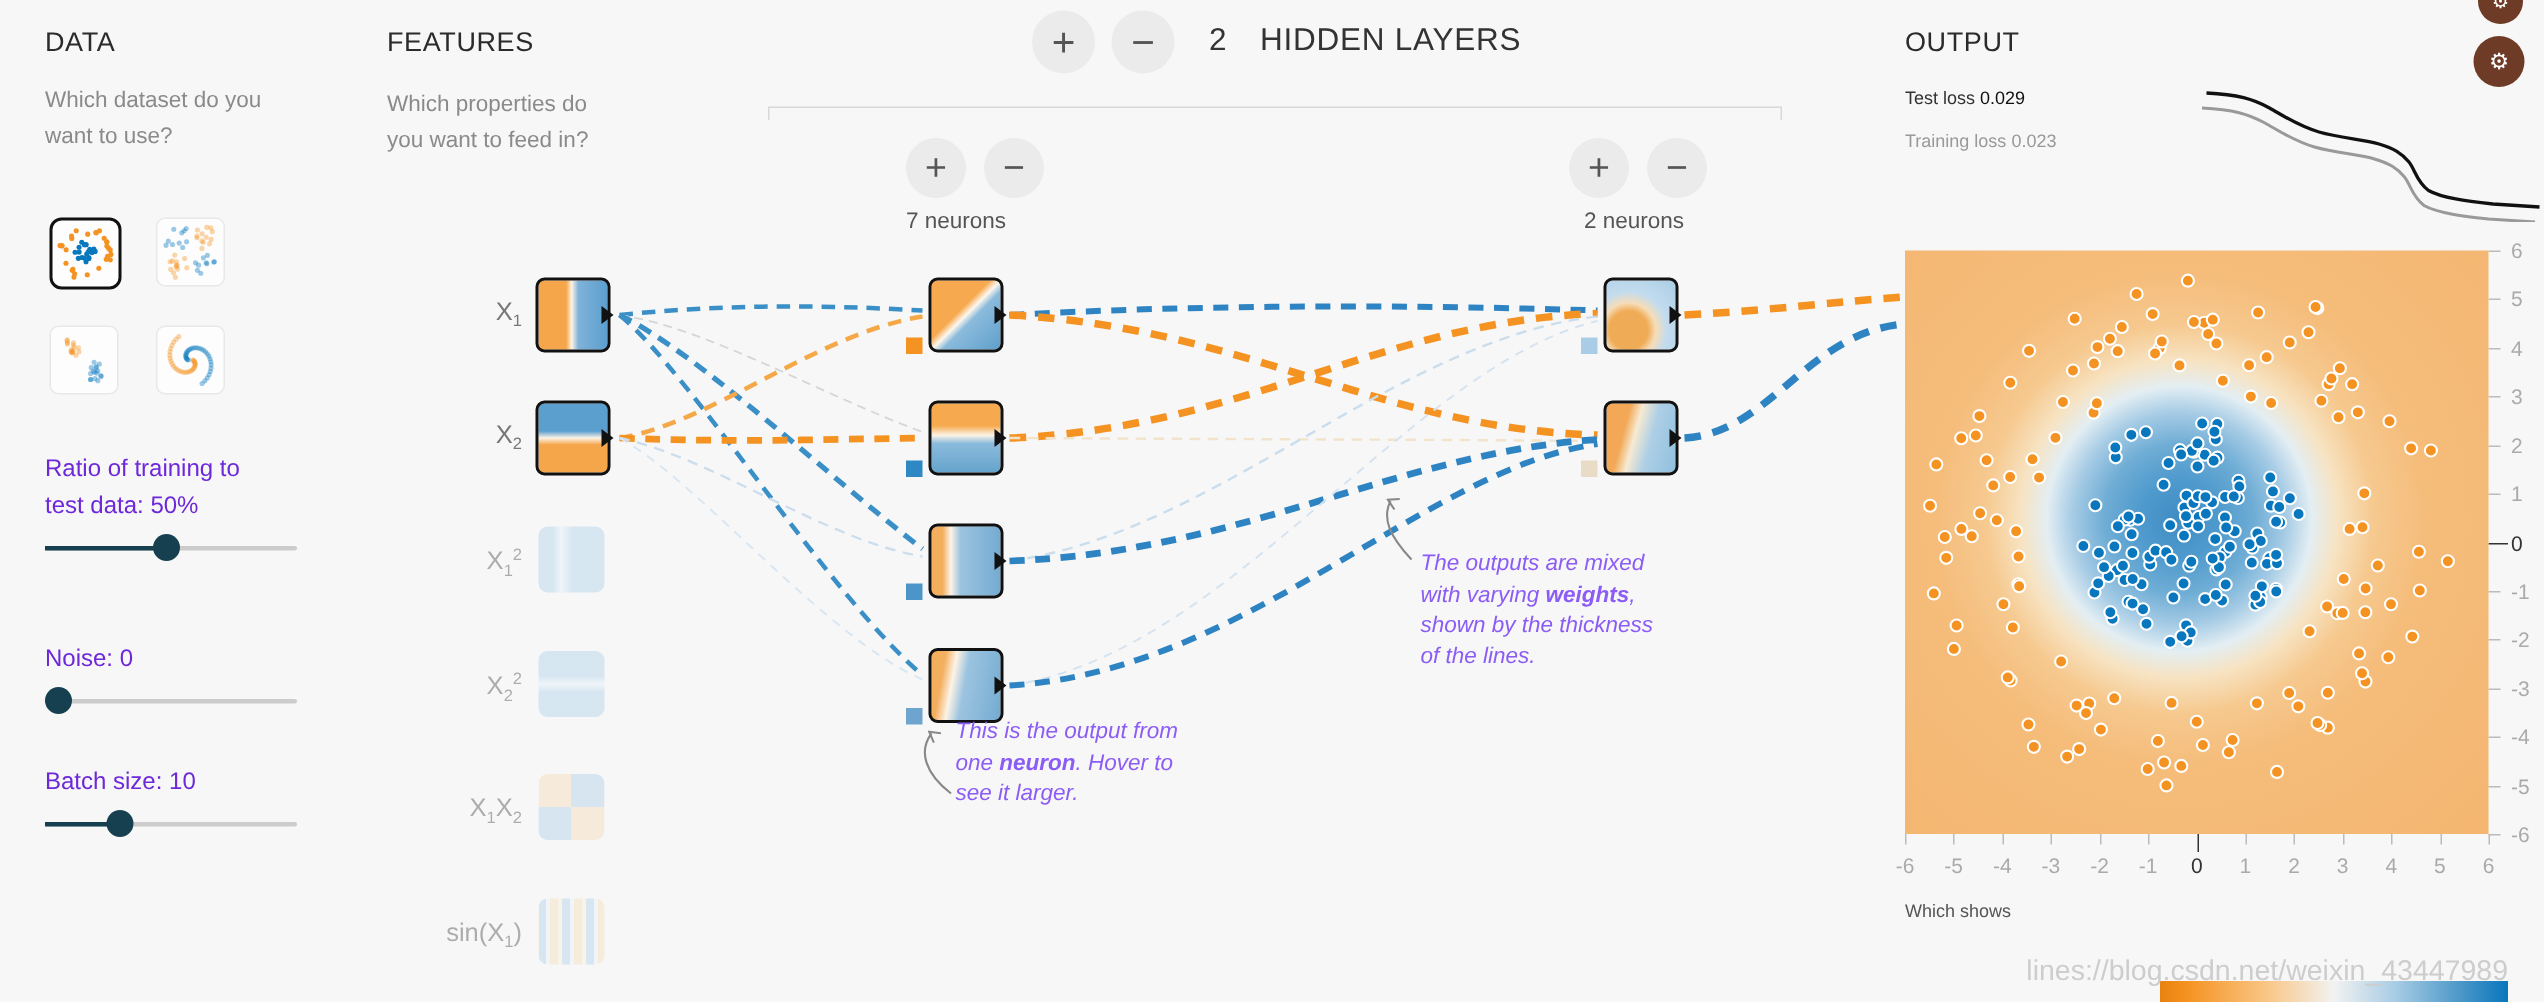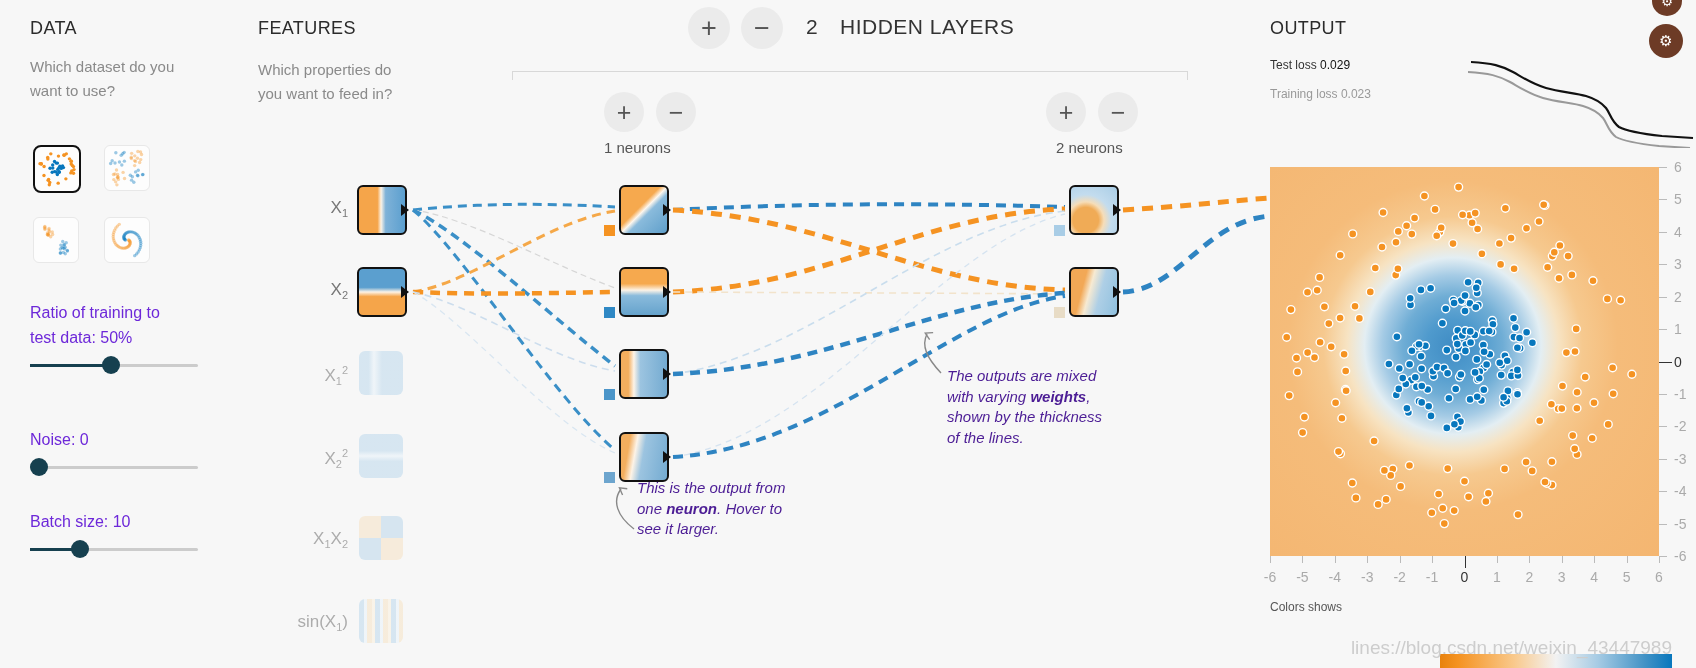--- a/index.html
+++ b/index.html
@@ -47,21 +47,21 @@
   .n-l2-2{background:linear-gradient(105deg,#f2a856 0 28%,#f7ead2 42%,#aecfe6 62%,#8fc0de 100%);}
   
   .btn-circle{position:absolute;border-radius:50%;background:#ebebeb;color:#555;display:flex;
               align-items:center;justify-content:center;cursor:pointer;font-weight:300;}
   .hl-text{position:absolute;font-size:21px;color:#333;}
   .neuron-count{position:absolute;font-size:15px;color:#555;}
   .bracket{position:absolute;left:512px;top:71px;width:676px;border-top:1px solid #d8d8d8;}
   .bracket::before,.bracket::after{content:'';position:absolute;top:0;width:1px;height:8px;background:#d8d8d8;}
   .bracket::before{left:0;} .bracket::after{right:0;}
   
-  .annot{position:absolute;font-size:15px;font-style:italic;color:#4c1d95;line-height:20.5px;z-index:4;}
+  .annot{position:absolute;font-size:15px;font-style:italic;color:#8b5cf6;line-height:20.5px;z-index:4;}
   .annot b{font-weight:bold;}
   
   .loss-line{position:absolute;font-size:12px;}
   .plot{position:absolute;left:1270px;top:167px;width:389px;height:389px;overflow:hidden;z-index:2;
     background:radial-gradient(circle at 47% 46%,#3f8cc4 0%,#4f9acd 9%,#6fadd5 17%,#a5cbe5 24%,
                #e3eef3 30%,#f7e3c2 36%,#f6c98f 44%,#f5bc7a 56%,#f4b671 100%);}
   .axis-x{position:absolute;left:1270px;top:556px;width:389px;height:32px;}
   .axis-y{position:absolute;left:1659px;top:167px;width:36px;height:389px;}
   .tick-mark{position:absolute;background:#bbb;}
   .tick-lab{position:absolute;font-size:14px;color:#aaa;}
@@ -351,21 +351,21 @@
     </div>
 
   <div class="btn-circle" style="left:688px;top:7px;width:42px;height:42px;font-size:27px;">+</div>
   <div class="btn-circle" style="left:741px;top:7px;width:42px;height:42px;font-size:27px;">−</div>
   <span class="hl-text" style="left:806px;top:15px;">2</span>
   <span class="hl-text" style="left:840px;top:15px;letter-spacing:.5px;">HIDDEN LAYERS</span>
   <div class="bracket"></div>
 
   <div class="btn-circle" style="left:604px;top:92px;width:40px;height:40px;font-size:25px;">+</div>
   <div class="btn-circle" style="left:656px;top:92px;width:40px;height:40px;font-size:25px;">−</div>
-  <div class="neuron-count" style="left:604px;top:139px;">1 neurons</div>
+  <div class="neuron-count" style="left:604px;top:139px;">7 neurons</div>
 
   <div class="btn-circle" style="left:1046px;top:92px;width:40px;height:40px;font-size:25px;">+</div>
   <div class="btn-circle" style="left:1098px;top:92px;width:40px;height:40px;font-size:25px;">−</div>
   <div class="neuron-count" style="left:1056px;top:139px;">2 neurons</div>
 
   <div class="node n-l1-1" style="left:619px;top:185px;"></div>
   <div class="node n-l1-2" style="left:619px;top:267px;"></div>
   <div class="node n-l1-3" style="left:619px;top:349px;"></div>
   <div class="node n-l1-4" style="left:619px;top:432px;"></div>
   <div class="node n-l2-1" style="left:1069px;top:185px;"></div>
@@ -690,20 +690,20 @@
       <div class="tick-mark" style="left: 0px; top: 291.75px; height: 1px; width: 8px;"></div>
       <div class="tick-lab" style="left: 15px; top: 283.75px;">-3</div>
       <div class="tick-mark" style="left: 0px; top: 324.167px; height: 1px; width: 8px;"></div>
       <div class="tick-lab" style="left: 15px; top: 316.167px;">-4</div>
       <div class="tick-mark" style="left: 0px; top: 356.583px; height: 1px; width: 8px;"></div>
       <div class="tick-lab" style="left: 15px; top: 348.583px;">-5</div>
       <div class="tick-mark" style="left: 0px; top: 389px; height: 1px; width: 8px;"></div>
       <div class="tick-lab" style="left: 15px; top: 381px;">-6</div>
     </div>
 
-  <div class="loss-line" style="left:1270px;top:600px;color:#555;">Colors shows</div>
+  <div class="loss-line" style="left:1270px;top:600px;color:#555;">Which shows</div>
   <div class="grad-bar"></div>
   <div class="watermark">lines://blog.csdn.net/weixin_43447989</div>
 
   <div class="corner-ic" style="left:1652px;top:-14px;width:30px;height:30px;font-size:13px;">⚙</div>
   <div class="corner-ic" style="left:1649px;top:24px;width:34px;height:34px;font-size:15px;">⚙</div>
 
 </div>
 
 </body></html>

